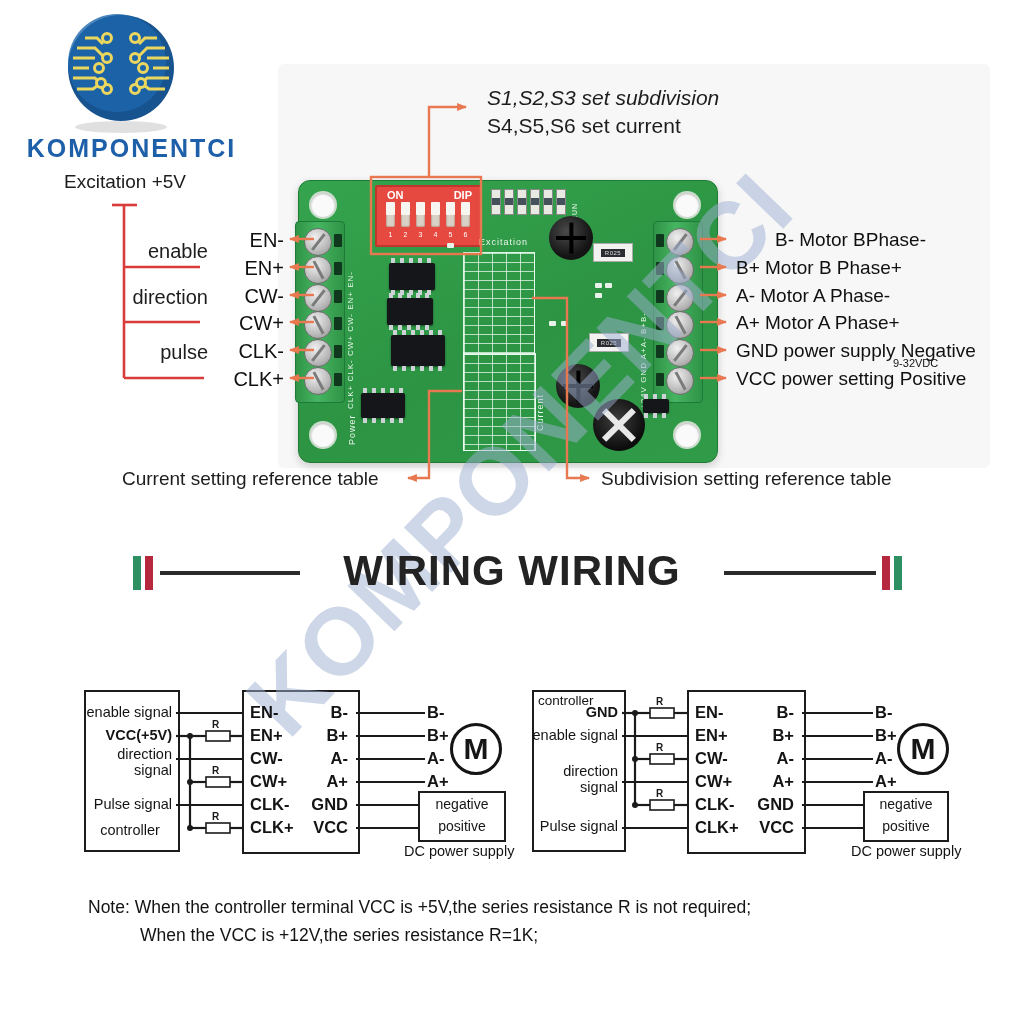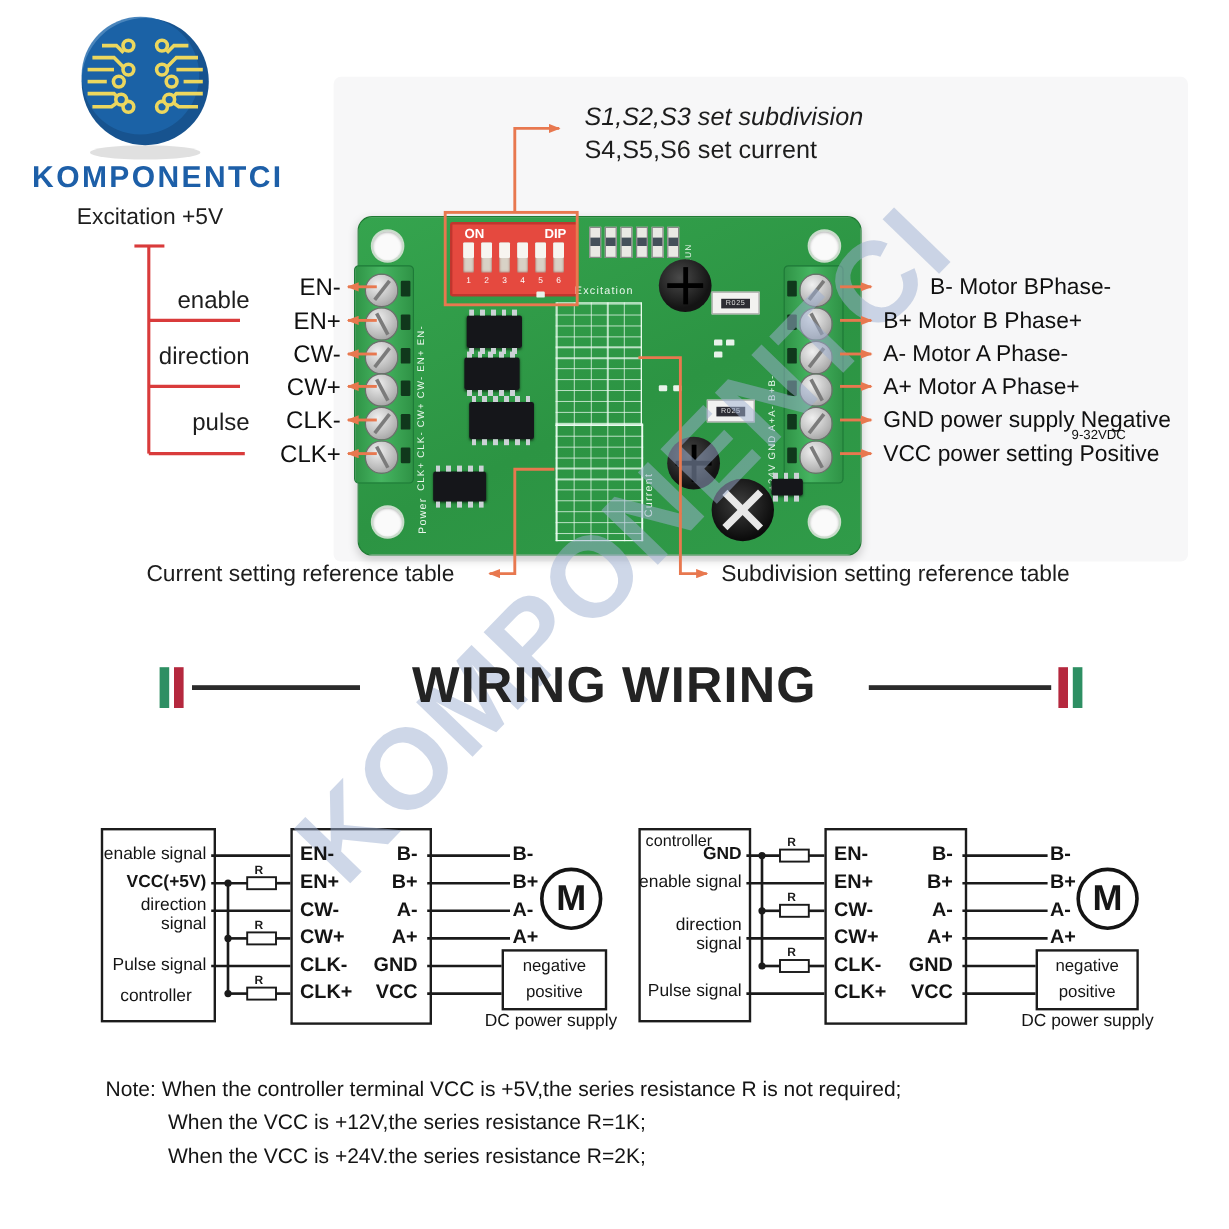--- a/index.html
+++ b/index.html
@@ -420,15 +420,14 @@
       <span>M</span>
     </div>
   <div class="psu" style="left:863px;top:791px;width:82px;height:47px;">
     <div>negative</div>
       <div>positive</div>
   </div>
   <div class="cl" style="left:851px;top:843px;">DC power supply</div>
 
   <div class="note" style="left:88px;top:897px;">Note: When the controller terminal VCC is +5V,the series resistance R is not required;</div>
   <div class="note" style="left:140px;top:925px;">When the VCC is +12V,the series resistance R=1K;</div>
-  <div class="note" style="left:140px;top:953px;">When the VCC is +24V.the series resistance R=2K;</div>
 
 </div>
 
 </body></html>

